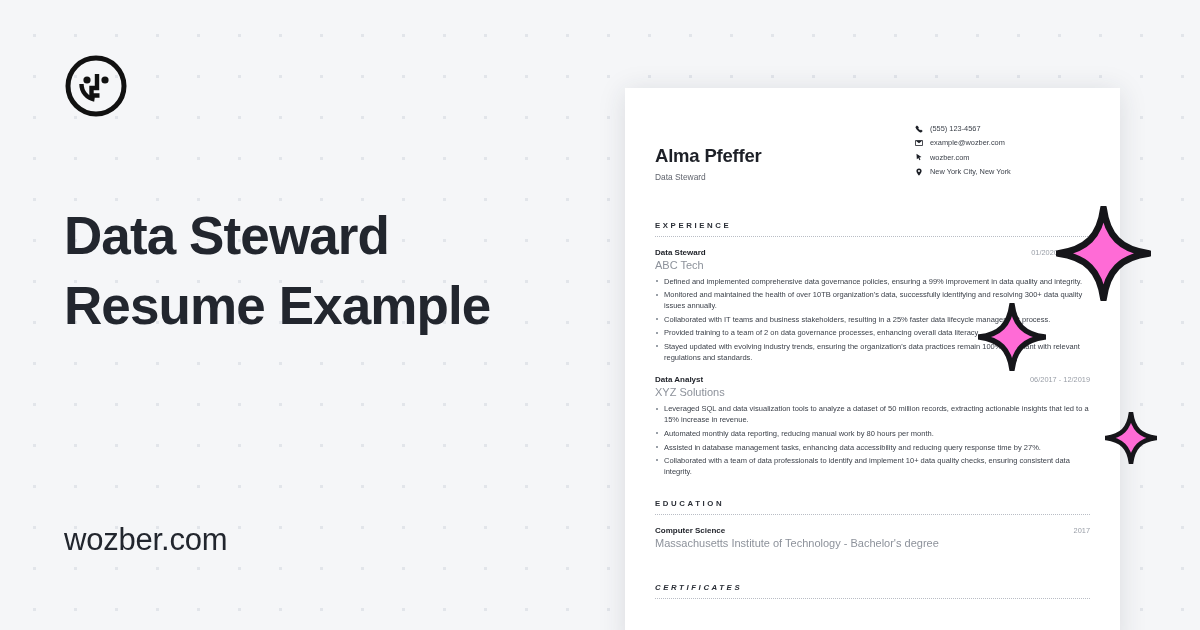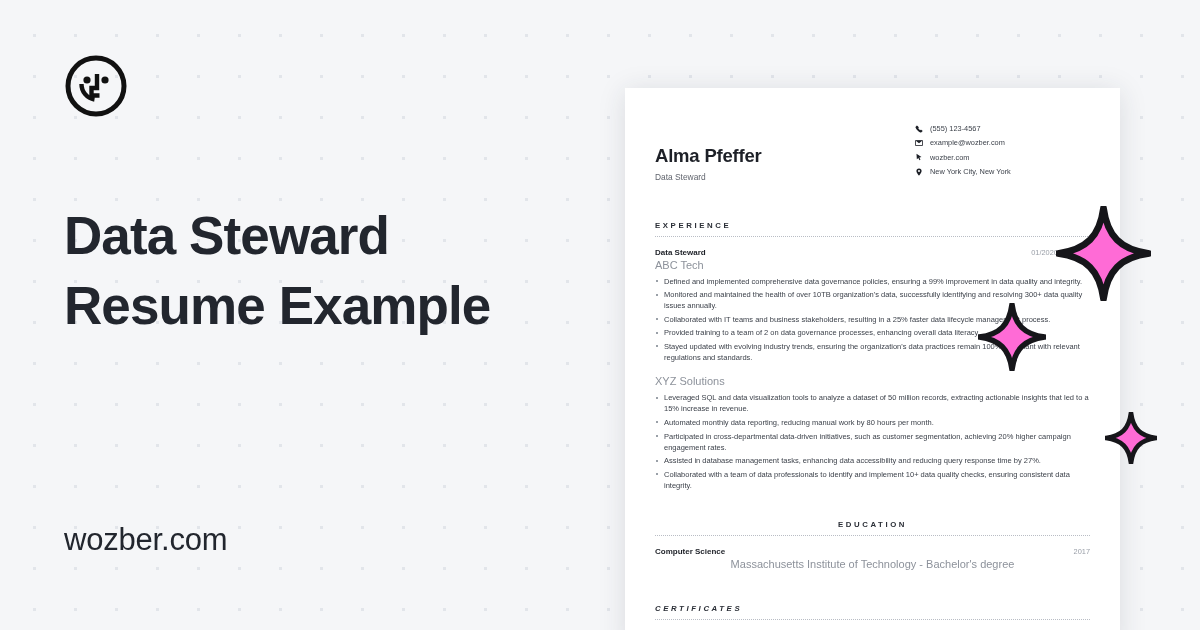--- a/index.html
+++ b/index.html
@@ -51,21 +51,21 @@
   .crow { display: flex; align-items: center; gap: 7px; margin-bottom: 5.4px; }
   .crow svg { width: 8px; height: 8px; flex: none; fill: #1d2027; }
   .crow span { font-size: 7.4px; color: #3d424b; }
 
   .sec-title {
     font-size: 7.8px; font-weight: bold; color: #2a2e36;
     letter-spacing: 2.6px; padding-bottom: 6px;
   }
   .divider { border-top: 1px dotted #b9bdc5; margin-bottom: 11px; }
   .sec-exp { margin-top: 39px; }
-  .sec-edu { margin-top: 29px; text-align: center; }
+  .sec-edu { margin-top: 22px; }
   .sec-cert { margin-top: 34px; font-style: italic; }
 
   .entry { margin-bottom: 12px; }
   .entry-top { display: flex; justify-content: space-between; align-items: baseline; }
   .entry-title { font-size: 8px; font-weight: bold; color: #1d2027; }
   .entry-date { font-size: 7.4px; color: #999ea7; white-space: nowrap; }
   .entry-sub { font-size: 11px; color: #8d929b; margin-top: 2px; }
   ul.bullets { list-style: none; margin-top: 5px; }
   ul.bullets li {
     position: relative; padding-left: 9px; margin-bottom: 2.5px;
@@ -158,25 +158,28 @@
       <ul class="bullets">
         <li>Defined and implemented comprehensive data governance policies, ensuring a 99% improvement in data quality and integrity.</li>
         <li>Monitored and maintained the health of over 10TB organization's data, successfully identifying and resolving 300+ data quality issues annually.</li>
         <li>Collaborated with IT teams and business stakeholders, resulting in a 25% faster data lifecycle management process.</li>
         <li>Provided training to a team of 2 on data governance processes, enhancing overall data literacy.</li>
         <li>Stayed updated with evolving industry trends, ensuring the organization's data practices remain 100% compliant with relevant regulations and standards.</li>
       </ul>
     </div>
 
     <div class="entry">
+      <div class="entry-top">
+        <div class="entry-title">Data Analyst</div>
+        <div class="entry-date">06/2017 - 12/2019</div>
+      </div>
       <div class="entry-sub">XYZ Solutions</div>
       <ul class="bullets">
         <li>Leveraged SQL and data visualization tools to analyze a dataset of 50 million records, extracting actionable insights that led to a 15% increase in revenue.</li>
         <li>Automated monthly data reporting, reducing manual work by 80 hours per month.</li>
-        <li>Participated in cross-departmental data-driven initiatives, such as customer segmentation, achieving 20% higher campaign engagement rates.</li>
         <li>Assisted in database management tasks, enhancing data accessibility and reducing query response time by 27%.</li>
         <li>Collaborated with a team of data professionals to identify and implement 10+ data quality checks, ensuring consistent data integrity.</li>
       </ul>
     </div>
   </div>
 
   <div class="sec-edu">
     <div class="sec-title">EDUCATION</div>
     <div class="divider"></div>
     <div class="entry">

